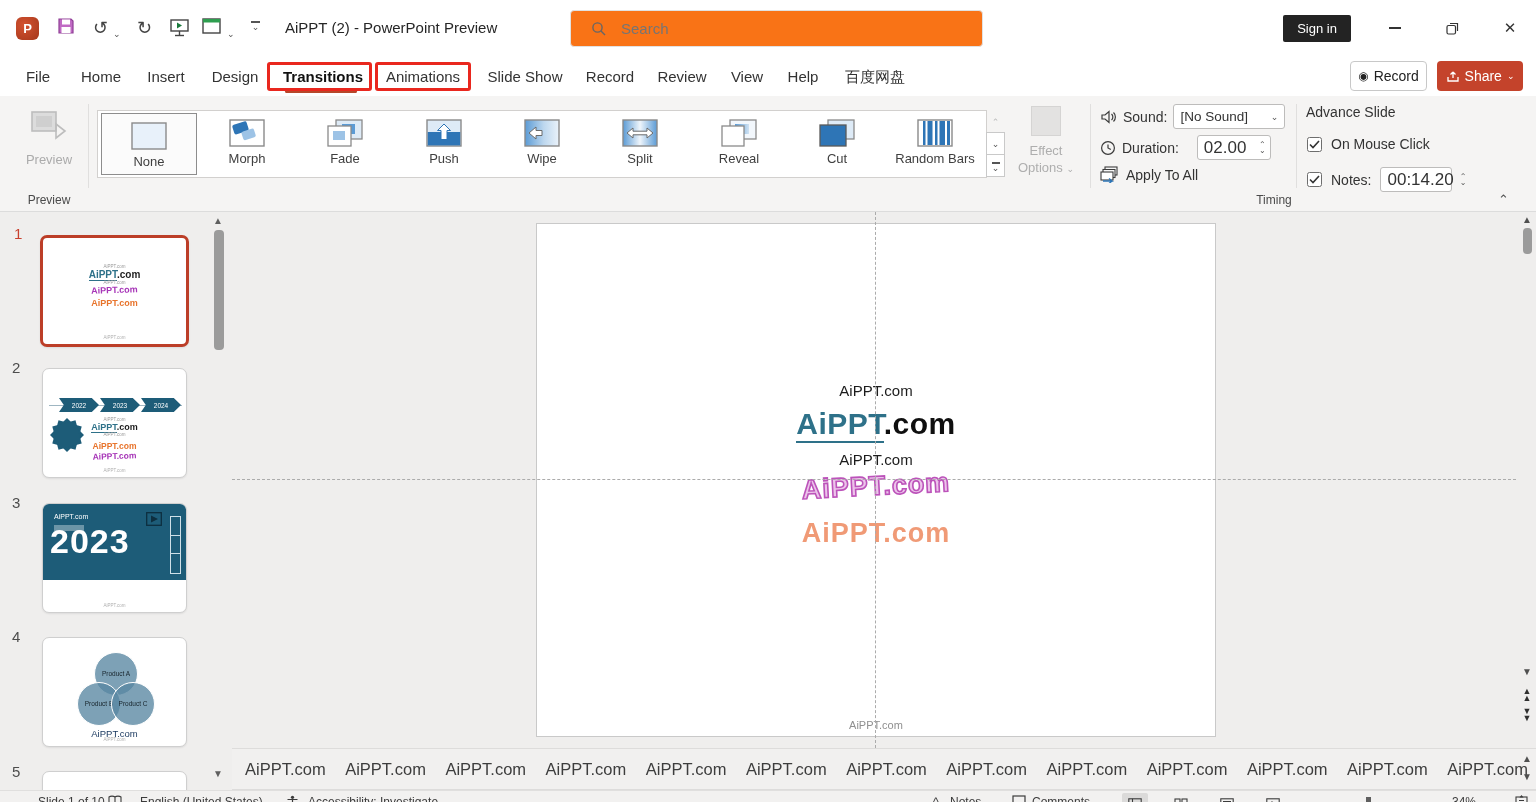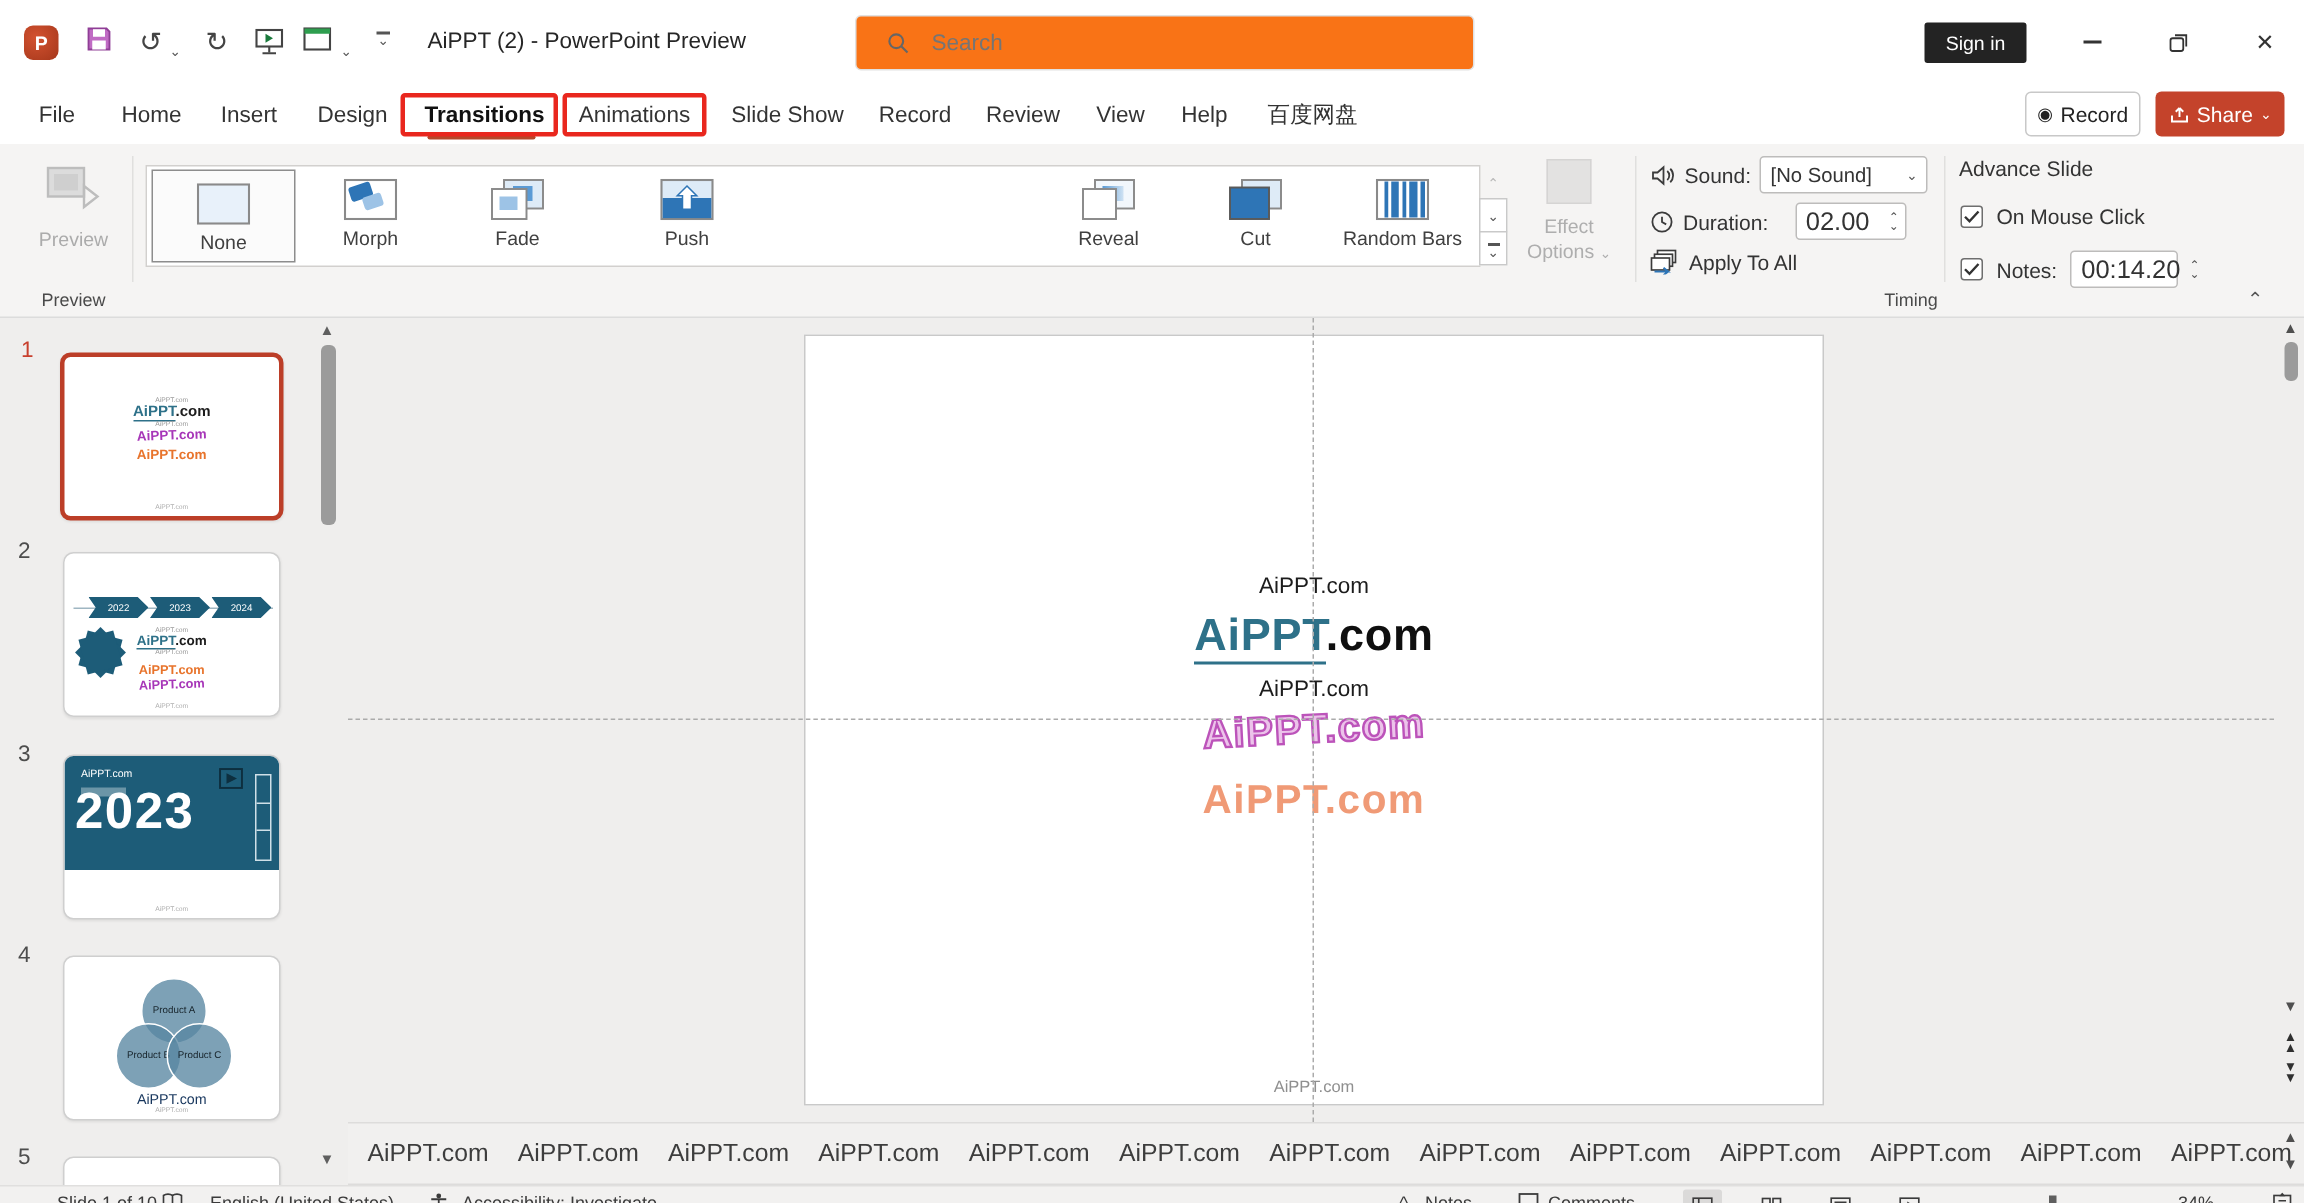--- a/index.html
+++ b/index.html
@@ -255,29 +255,61 @@
         <span class="gicon">
           <svg width="36" height="28" viewBox="0 0 36 28">
               <rect x="9" y="1" width="26" height="19" fill="#DEEBF7" stroke="#8a8a8a" stroke-width="1.3"></rect>
               <rect x="15" y="5" width="13" height="10" fill="#5B9BD5"></rect>
               <rect x="1" y="7" width="23" height="20" fill="#fff" stroke="#8a8a8a" stroke-width="1.3"></rect>
               <rect x="6" y="12" width="12" height="9" fill="#9DC3E6"></rect>
             </svg>
         </span>
         <span class="glabel">Fade</span>
       </div>
-      <div class="gitem" style="left:312px;">
+      <div class="gitem" style="left:298px;">
         <span class="gicon">
           <svg width="36" height="28" viewBox="0 0 36 28">
               <rect x="1" y="1" width="34" height="26" fill="#DEEBF7" stroke="#8a8a8a" stroke-width="1.4"></rect>
               <rect x="1.8" y="13" width="32.4" height="13.4" fill="#2E75B6"></rect>
               <path d="M18 5 l6.5 6.5 h-3.5 v9 h-6 v-9 h-3.5 z" fill="#fff" stroke="#2E75B6" stroke-width="1"></path>
             </svg>
         </span>
         <span class="glabel">Push</span>
+      </div>
+      <div class="gitem" style="left:396px;">
+        <span class="gicon">
+          <svg width="36" height="28" viewBox="0 0 36 28">
+              <defs>
+                <linearGradient id="wg" x1="0" y1="0" x2="1" y2="0">
+                  <stop offset="0" stop-color="#5B9BD5"></stop>
+                  <stop offset="0.55" stop-color="#BDD7EE"></stop>
+                  <stop offset="1" stop-color="#EAF2FA"></stop>
+                </linearGradient>
+              </defs>
+              <rect x="1" y="1" width="34" height="26" fill="url(#wg)" stroke="#8a8a8a" stroke-width="1.4"></rect>
+              <path d="M5 14 l7 -6 v3.5 h6 v5 h-6 v3.5 z" fill="#fff" stroke="#6a6a6a" stroke-width="1"></path>
+            </svg>
+        </span>
+        <span class="glabel">Wipe</span>
+      </div>
+      <div class="gitem" style="left:494px;">
+        <span class="gicon">
+          <svg width="36" height="28" viewBox="0 0 36 28">
+              <defs>
+                <linearGradient id="sg" x1="0" y1="0" x2="1" y2="0">
+                  <stop offset="0" stop-color="#5B9BD5"></stop>
+                  <stop offset="0.5" stop-color="#EFF5FB"></stop>
+                  <stop offset="1" stop-color="#5B9BD5"></stop>
+                </linearGradient>
+              </defs>
+              <rect x="1" y="1" width="34" height="26" fill="url(#sg)" stroke="#8a8a8a" stroke-width="1.4"></rect>
+              <path d="M5 14 l6 -5 v3.2 h14 v-3.2 l6 5 -6 5 v-3.2 h-14 v3.2 z" fill="#fff" stroke="#6a6a6a" stroke-width="1"></path>
+            </svg>
+        </span>
+        <span class="glabel">Split</span>
       </div>
       <div class="gitem" style="left:593px;">
         <span class="gicon">
           <svg width="36" height="28" viewBox="0 0 36 28">
               <defs>
                 <linearGradient id="rg" x1="0" y1="0" x2="1" y2="0">
                   <stop offset="0" stop-color="#5B9BD5"></stop>
                   <stop offset="1" stop-color="#CFE2F3"></stop>
                 </linearGradient>
               </defs>

